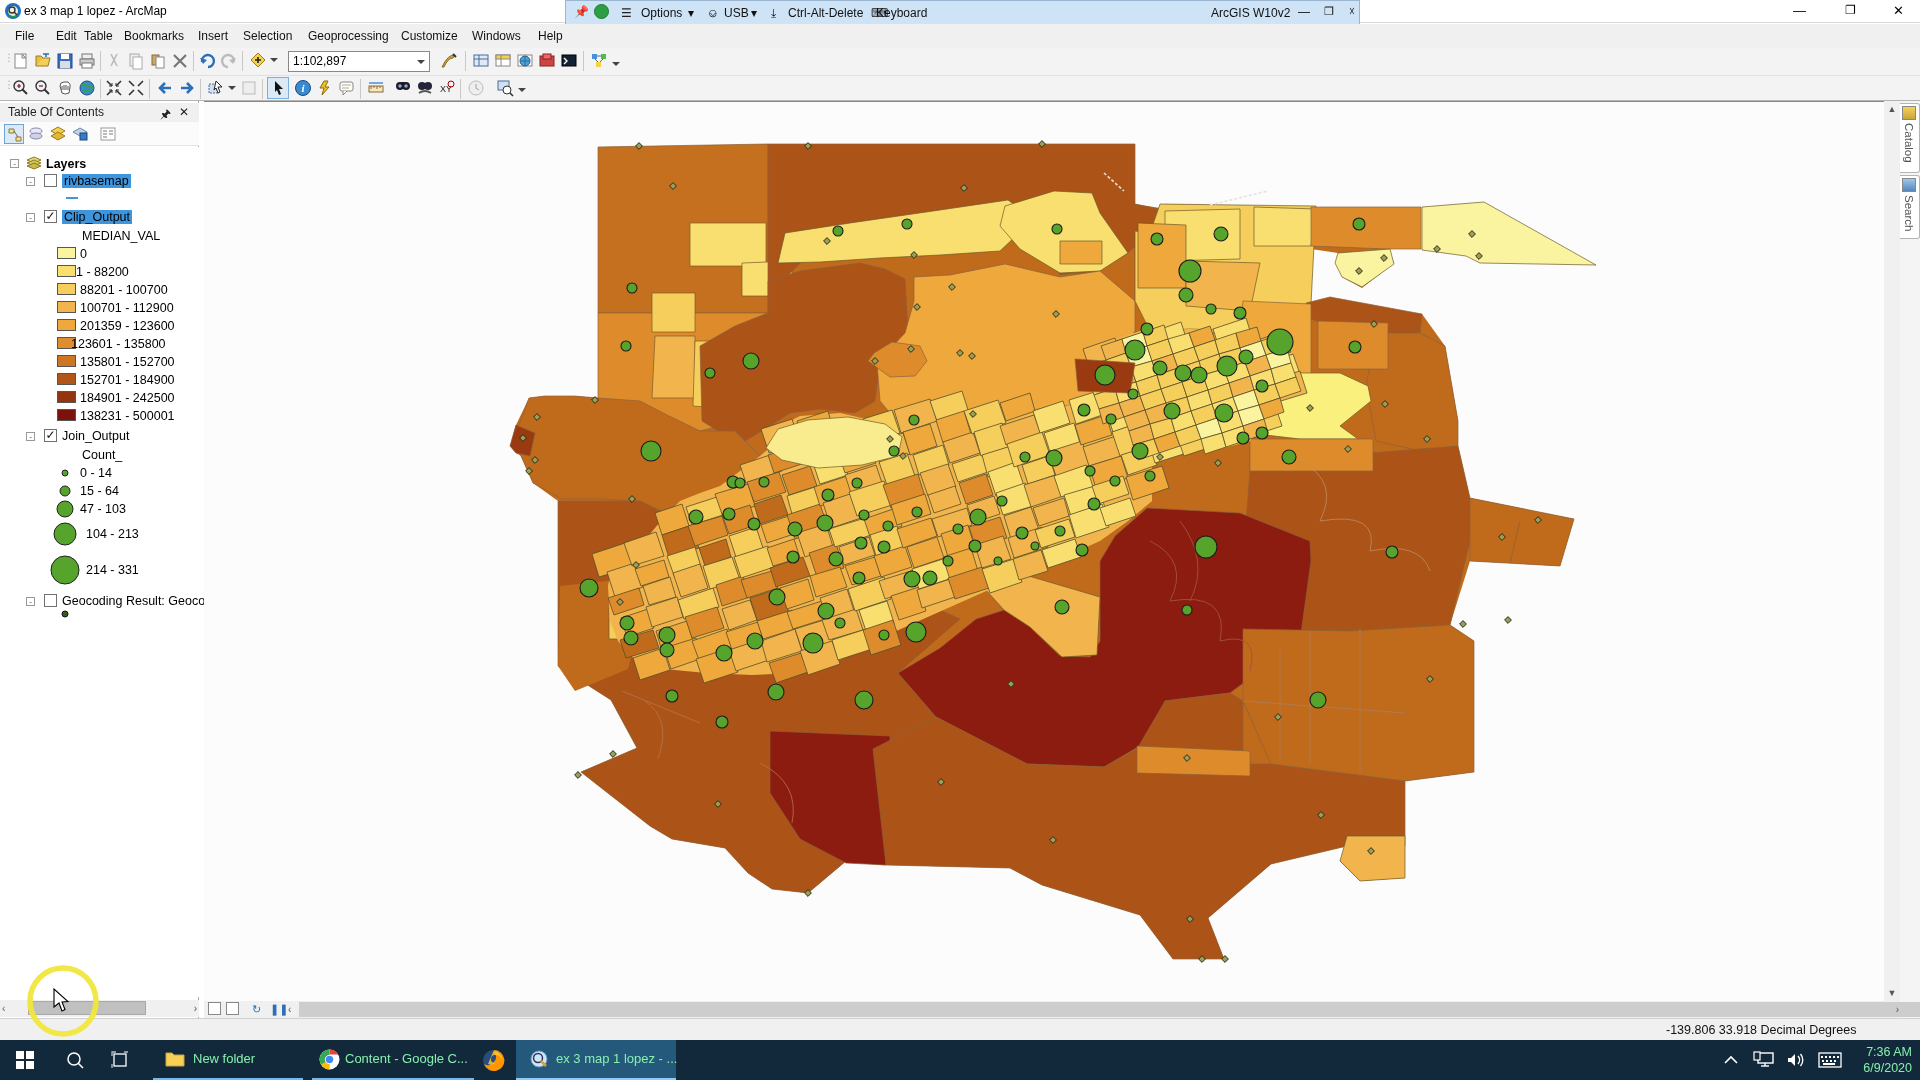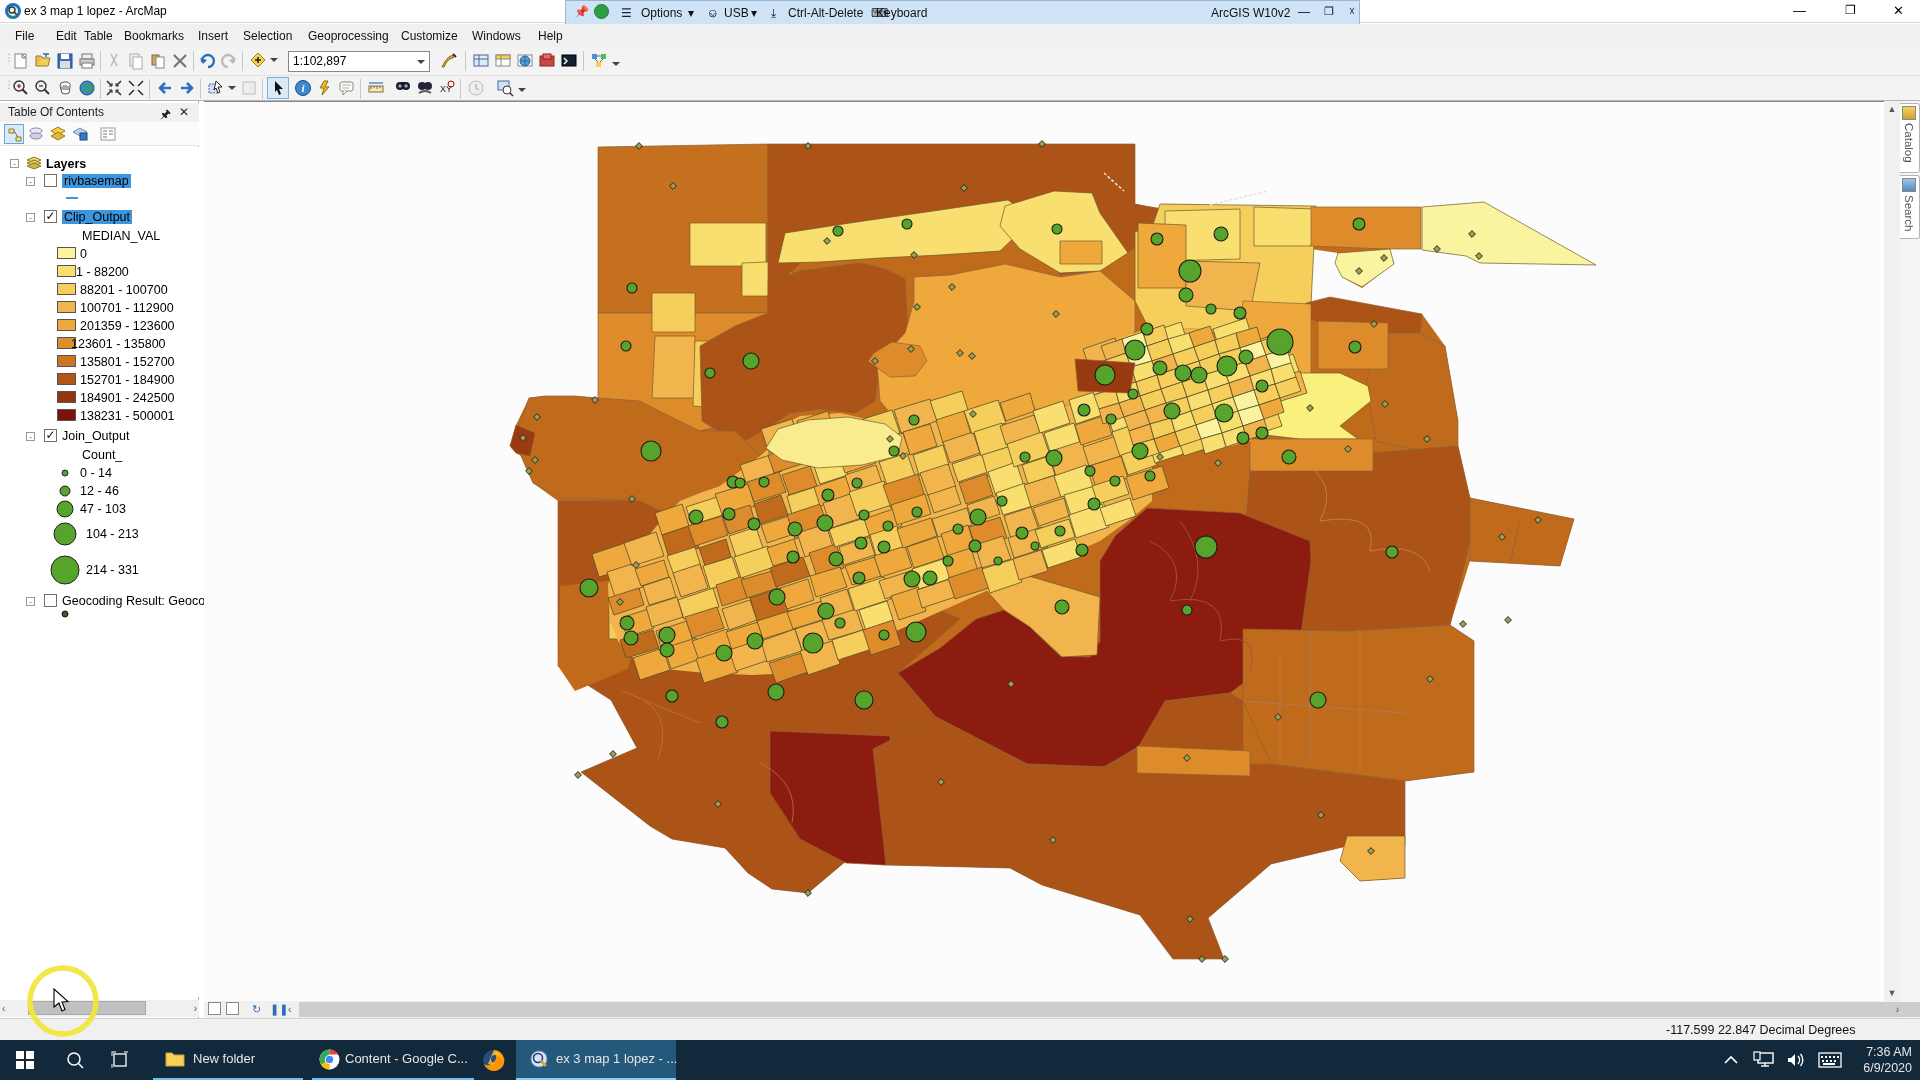--- a/index.html
+++ b/index.html
@@ -16,21 +16,21 @@
 #tochead{position:absolute;left:0;top:2px;width:199px;height:19px;background:#f0f0f0;font-size:12px;color:#222;padding:2px 0 0 8px}
 #toctools{position:absolute;left:0;top:21px;width:199px;height:24px;background:#fbfbfb;border-bottom:1px solid #e3e3e3}
 .ticon{position:absolute;top:2px;width:20px;height:20px}
 #toctree{position:absolute;left:0;top:46px;width:199px;height:850px;background:#fff;font-size:12.5px;color:#000}
 .trow{position:absolute;height:17px;white-space:nowrap}
 .hl{background:#3d95dd;color:#000;padding:0 2px}
 .cb{position:absolute;width:13px;height:13px;border:1px solid #707070;background:#fff;font-size:12px;line-height:11px;text-align:center;color:#111}
 .exp{position:absolute;width:9px;height:9px;border:1px solid #999;background:#fff;font-size:8px;line-height:7px;text-align:center;color:#444}
 .sw{position:absolute;width:19px;height:12px;border:1px solid #555}
 #statusbar{left:0;top:1018px;width:1920px;height:22px;background:#f0f0f0;border-top:1px solid #d0d0d0;font-size:12.5px;color:#111}
-#taskbar{left:0;top:1040px;width:1920px;height:40px;background:#12293c;color:#e5e5e5;font-size:13px}
+#taskbar{left:0;top:1040px;width:1920px;height:40px;background:#12293c;color:#86efac;font-size:13px}
 .tbtab{position:absolute;top:0;height:38px}
 .uline{position:absolute;bottom:0;height:2px;background:#76b9ed}
 #mapwrap{left:204px;top:101px;width:1680px;height:900px;background:#fcfcfc;border-top:1px solid #888}
 #mapscrollh{left:204px;top:1001px;width:1697px;height:17px;background:#f0f0f0}
 #tocscroll{left:0;top:1000px;width:199px;height:17px;background:#f0f0f0}
 .sbtrack{position:absolute;background:#cdcdcd}
 .sbthumb{position:absolute;background:#c0c0c0;border:1px solid #a8a8a8}
 #vscroll{left:1884px;top:101px;width:16px;height:900px;background:#f0f0f0}
 #rtabs{left:1900px;top:101px;width:20px;height:917px;background:#f4f4f4}
 .rtab{position:absolute;left:0;width:20px;background:#fff;border:1px solid #b5b5b5;border-left:none;border-radius:0 3px 3px 0}
@@ -373,21 +373,21 @@
       <svg class="abs" style="left:61px;top:322px" width="8" height="8">
         <circle cx="4" cy="4" r="3" fill="#56A42C" stroke="#222" stroke-width="1"></circle>
       </svg>
       <span class="trow" style="left:0;top:317px">
         <span style="position:absolute;left:80px;top:2px;width:150px">0 - 14</span>
       </span>
       <svg class="abs" style="left:59px;top:338px" width="12" height="12">
         <circle cx="6" cy="6" r="5" fill="#56A42C" stroke="#222" stroke-width="1"></circle>
       </svg>
       <span class="trow" style="left:0;top:335px">
-        <span style="position:absolute;left:80px;top:2px;width:150px">12 - 46</span>
+        <span style="position:absolute;left:80px;top:2px;width:150px">15 - 64</span>
       </span>
       <svg class="abs" style="left:56px;top:353px" width="18" height="18">
         <circle cx="9" cy="9" r="8" fill="#56A42C" stroke="#222" stroke-width="1"></circle>
       </svg>
       <span class="trow" style="left:0;top:353px">
         <span style="position:absolute;left:80px;top:2px;width:150px">47 - 103</span>
       </span>
       <svg class="abs" style="left:53px;top:375px" width="24" height="24">
         <circle cx="12" cy="12" r="11" fill="#56A42C" stroke="#222" stroke-width="1"></circle>
       </svg>
@@ -869,21 +869,21 @@
  <span style="position:absolute;left:4px;top:1px;width:13px;height:13px;border:1px solid #888;background:#fff"></span>
  <span style="position:absolute;left:22px;top:1px;width:13px;height:13px;border:1px solid #888;background:#fff"></span>
  <span style="position:absolute;left:48px;top:2px;color:#2a6fb8;font-size:11px">↻</span>
  <span style="position:absolute;left:66px;top:2px;color:#2a6fb8;font-size:11px">❚❚</span>
  <span style="position:absolute;left:84px;top:3px;color:#555;font-size:10px">‹</span>
  <div class="sbtrack" style="left:95px;top:1px;width:1790px;height:15px"></div>
  <span style="position:absolute;right:2px;top:3px;color:#555;font-size:10px">›</span>
 </div>
 
 <div class="abs" id="statusbar">
- <span style="position:absolute;left:1666px;top:4px">-117.599  22.847 Decimal Degrees</span>
+ <span style="position:absolute;left:1666px;top:4px">-139.806  33.918 Decimal Degrees</span>
 </div>
 
 <div class="abs" id="taskbar">
  <svg class="abs" style="left:16px;top:11px" width="18" height="18">
       <rect x="0" y="0" width="8" height="8" fill="#fff"></rect>
       <rect x="10" y="0" width="8" height="8" fill="#fff"></rect>
       <rect x="0" y="10" width="8" height="8" fill="#fff"></rect>
       <rect x="10" y="10" width="8" height="8" fill="#fff"></rect>
     </svg>
  <svg class="abs" style="left:66px;top:11px" width="18" height="18">

